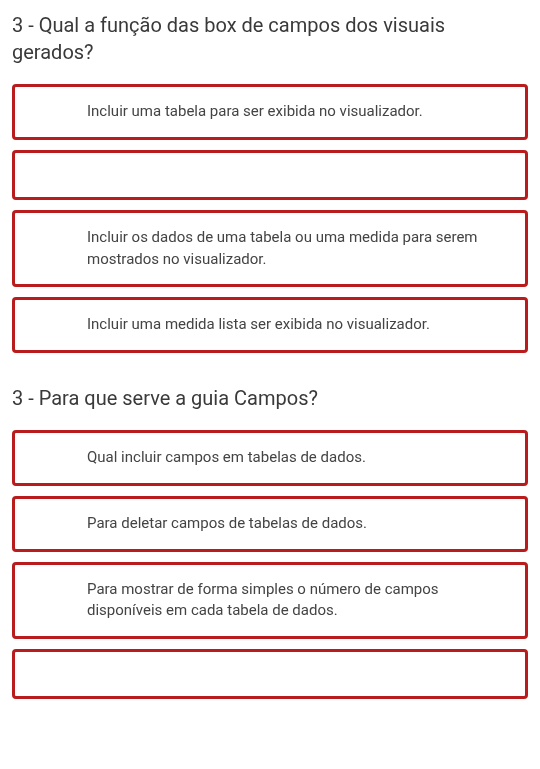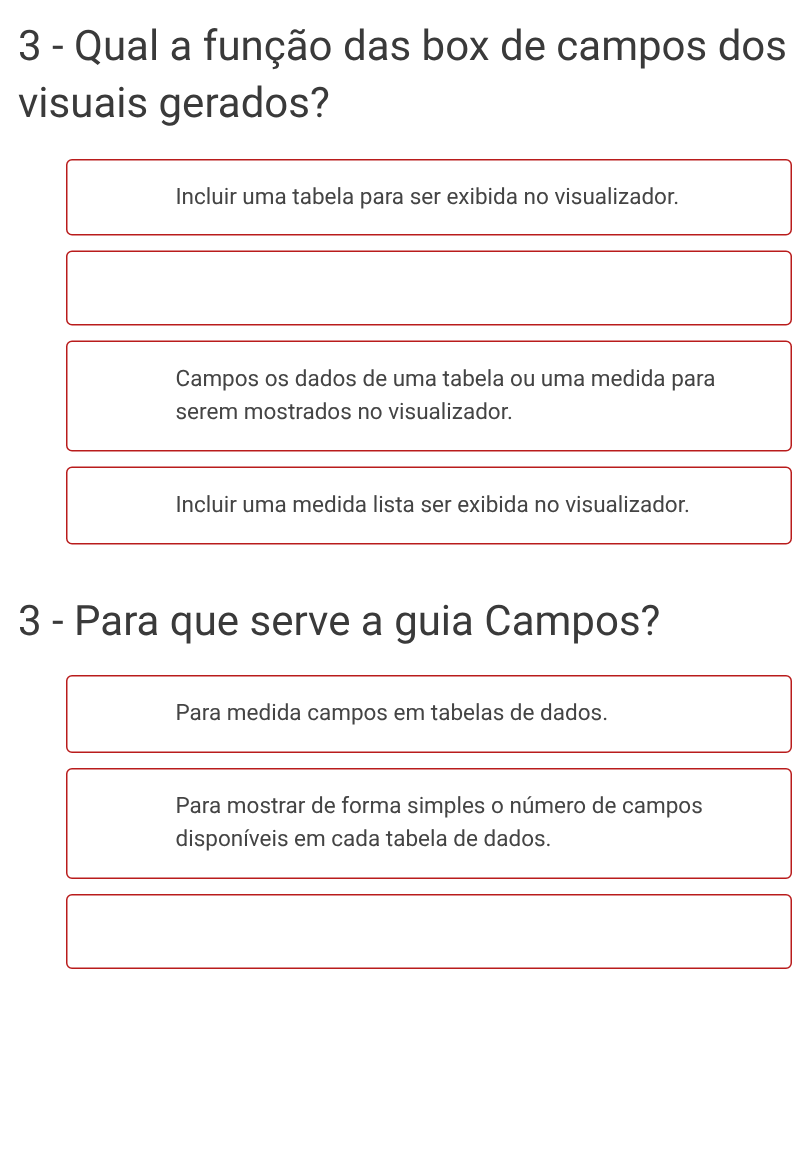--- a/index.html
+++ b/index.html
@@ -11,41 +11,40 @@
       font-family: -apple-system, BlinkMacSystemFont, "Segoe UI", Roboto, "Helvetica Neue", Arial, sans-serif;
       background: #ffffff;
       padding: 12px;
       width: 540px;
       color: #333;
     }
     .question-block {
       margin-bottom: 32px;
     }
     .question-title {
-      font-size: 28px;
+      font-size: 20px;
       font-weight: 400;
       color: #3a3a3a;
       line-height: 1.35;
       margin-bottom: 18px;
     }
     .options {
       display: flex;
       flex-direction: column;
       gap: 10px;
     }
     .option {
       display: flex;
       align-items: flex-start;
-      border: 1px solid #b91c1c;
+      border: 3px solid #b91c1c;
       border-radius: 4px;
       overflow: hidden;
       background: #ffffff;
       min-height: 50px;
       cursor: pointer;
-      margin-left: 32px;
     }
     .option-box {
       width: 56px;
       flex-shrink: 0;
       background: #d9d9d9;
     }
     .option-text {
       flex: 1;
       padding: 14px 16px;
       font-size: 15px;
@@ -63,35 +62,39 @@
   <div class="options">
     <div class="option">
       <div class="option-box"></div>
       <div class="option-text">Incluir uma tabela para ser exibida no visualizador.</div>
     </div>
     <div class="option">
       <div class="option-box"></div>
     </div>
     <div class="option">
       <div class="option-box"></div>
-      <div class="option-text">Campos os dados de uma tabela ou uma medida para serem mostrados no visualizador.</div>
+      <div class="option-text">Incluir os dados de uma tabela ou uma medida para serem mostrados no visualizador.</div>
     </div>
     <div class="option">
       <div class="option-box"></div>
       <div class="option-text">Incluir uma medida lista ser exibida no visualizador.</div>
     </div>
   </div>
 </div>
 
 <div class="question-block">
   <h2 class="question-title">3 - Para que serve a guia Campos?</h2>
   <div class="options">
     <div class="option">
       <div class="option-box"></div>
-      <div class="option-text">Para medida campos em tabelas de dados.</div>
+      <div class="option-text">Qual incluir campos em tabelas de dados.</div>
+    </div>
+    <div class="option">
+      <div class="option-box"></div>
+      <div class="option-text">Para deletar campos de tabelas de dados.</div>
     </div>
     <div class="option">
       <div class="option-box"></div>
       <div class="option-text">Para mostrar de forma simples o número de campos disponíveis em cada tabela de dados.</div>
     </div>
     <div class="option">
       <div class="option-box"></div>
     </div>
   </div>
 </div>

